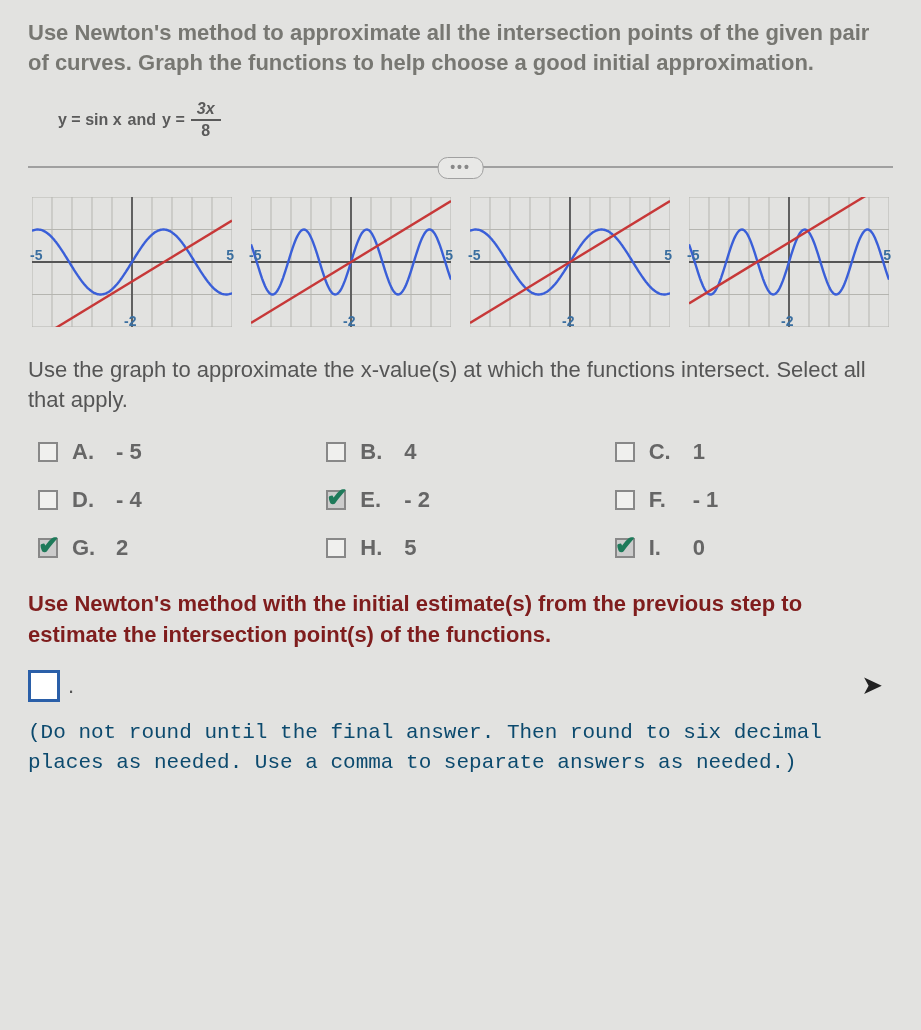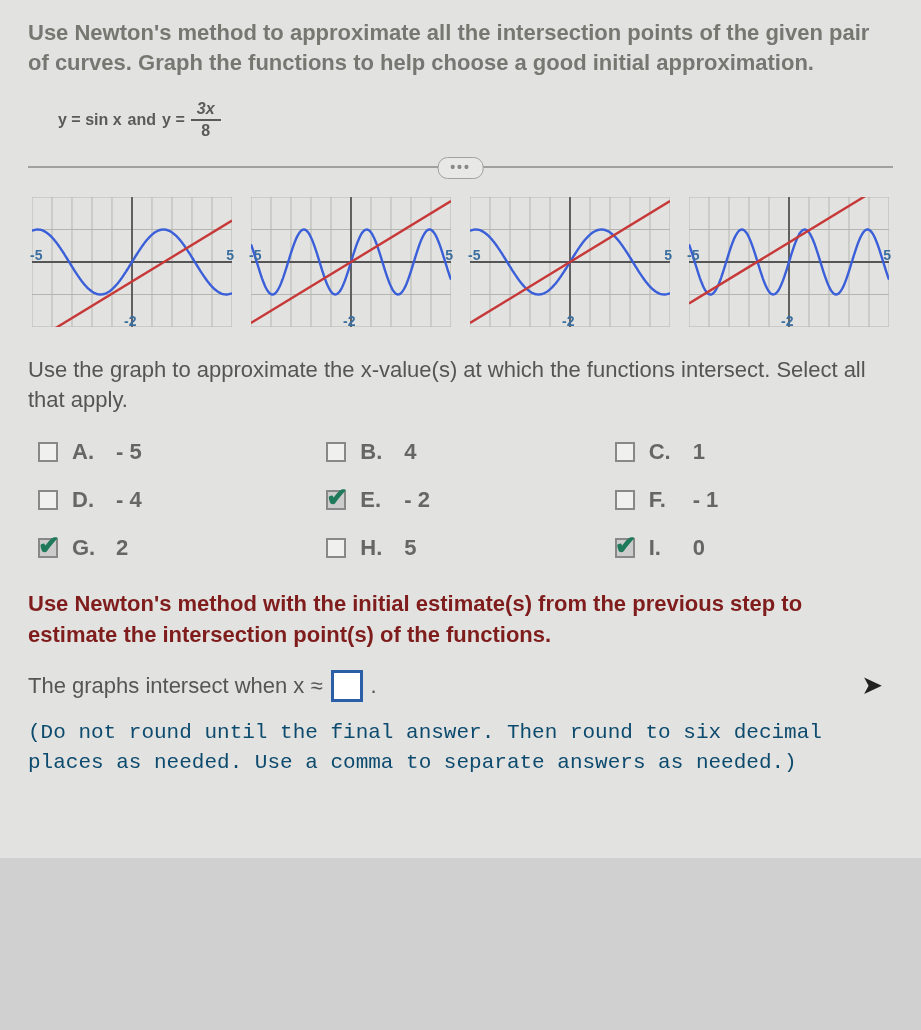--- a/index.html
+++ b/index.html
@@ -4,21 +4,21 @@
 <style>
   body {
     margin: 0;
     padding: 0;
     background: #d0d0d0;
     font-family: Arial, sans-serif;
   }
   .page {
     background: #e2e2e0;
     width: 921px;
-    height: 858px;
+    height: 1030px;
     box-sizing: border-box;
     padding: 18px 28px;
     color: #6a6a68;
   }
   .question-text {
     font-size: 22px;
     line-height: 1.35;
     font-weight: bold;
     color: #777772;
   }
@@ -367,21 +367,20 @@
           <span class="checkmark">✔</span>
         </span>
         <span class="letter">I.</span>
         <span class="val">0</span>
       </div>
     </div>
 
   <div class="part3">Use Newton's method with the initial estimate(s) from the previous step to estimate the intersection point(s) of the functions.</div>
 
   <div class="answer-line">
-    <span>The graphs intersect when x ≈</span>
     <span class="input-box"></span>
     <span>.</span>
     <span class="cursor-arrow">➤</span>
   </div>
 
   <div class="note">(Do not round until the final answer. Then round to six decimal places as needed. Use a comma to separate answers as needed.)</div>
 
 </div>
 
 </body></html>

